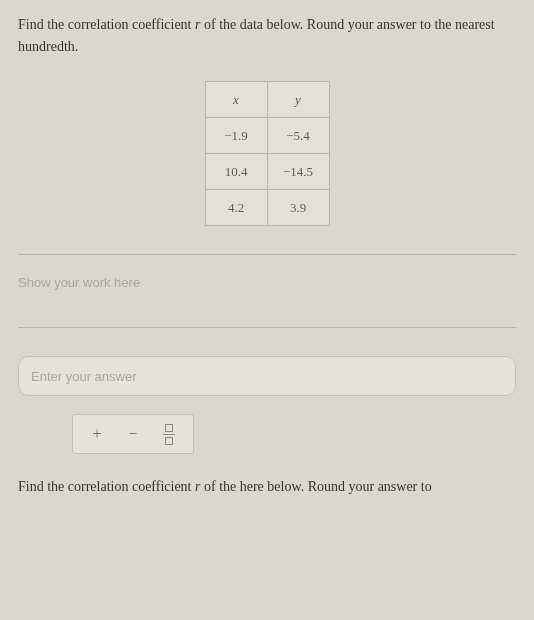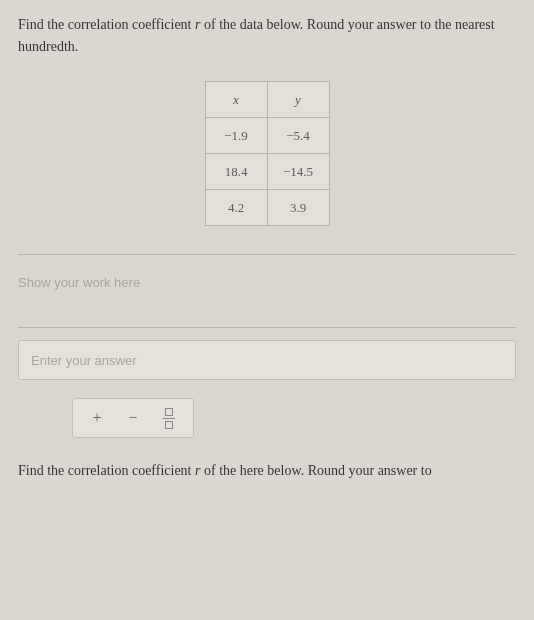--- a/index.html
+++ b/index.html
@@ -33,33 +33,33 @@
     font-weight: normal;
   }
   table.data th {
     font-style: italic;
     color: #555;
   }
   .work-area {
     border-top: 1px solid #b7b4a9;
     border-bottom: 1px solid #b7b4a9;
     padding: 18px 0 36px 0;
-    margin-bottom: 12px;
+    margin-bottom: 28px;
   }
   .work-placeholder {
     font-family: Arial, sans-serif;
     font-size: 13px;
     color: #a9a69c;
   }
   .answer-input {
     width: 100%;
     height: 40px;
     border: 1px solid #c2bfb4;
     background: #e4e2da;
-    border-radius: 3px;
+    border-radius: 10px;
     padding: 0 12px;
     font-family: Arial, sans-serif;
     font-size: 13px;
     color: #555;
     margin-bottom: 18px;
   }
   .answer-input::placeholder { color: #a9a69c; }
   .toolbar {
     display: inline-flex;
     align-items: center;
@@ -117,21 +117,21 @@
         <th>x</th>
         <th>y</th>
       </tr>
     </thead>
     <tbody>
       <tr>
         <td>−1.9</td>
         <td>−5.4</td>
       </tr>
       <tr>
-        <td>18.4</td>
+        <td>10.4</td>
         <td>−14.5</td>
       </tr>
       <tr>
         <td>4.2</td>
         <td>3.9</td>
       </tr>
     </tbody>
   </table>
 </div>
 

